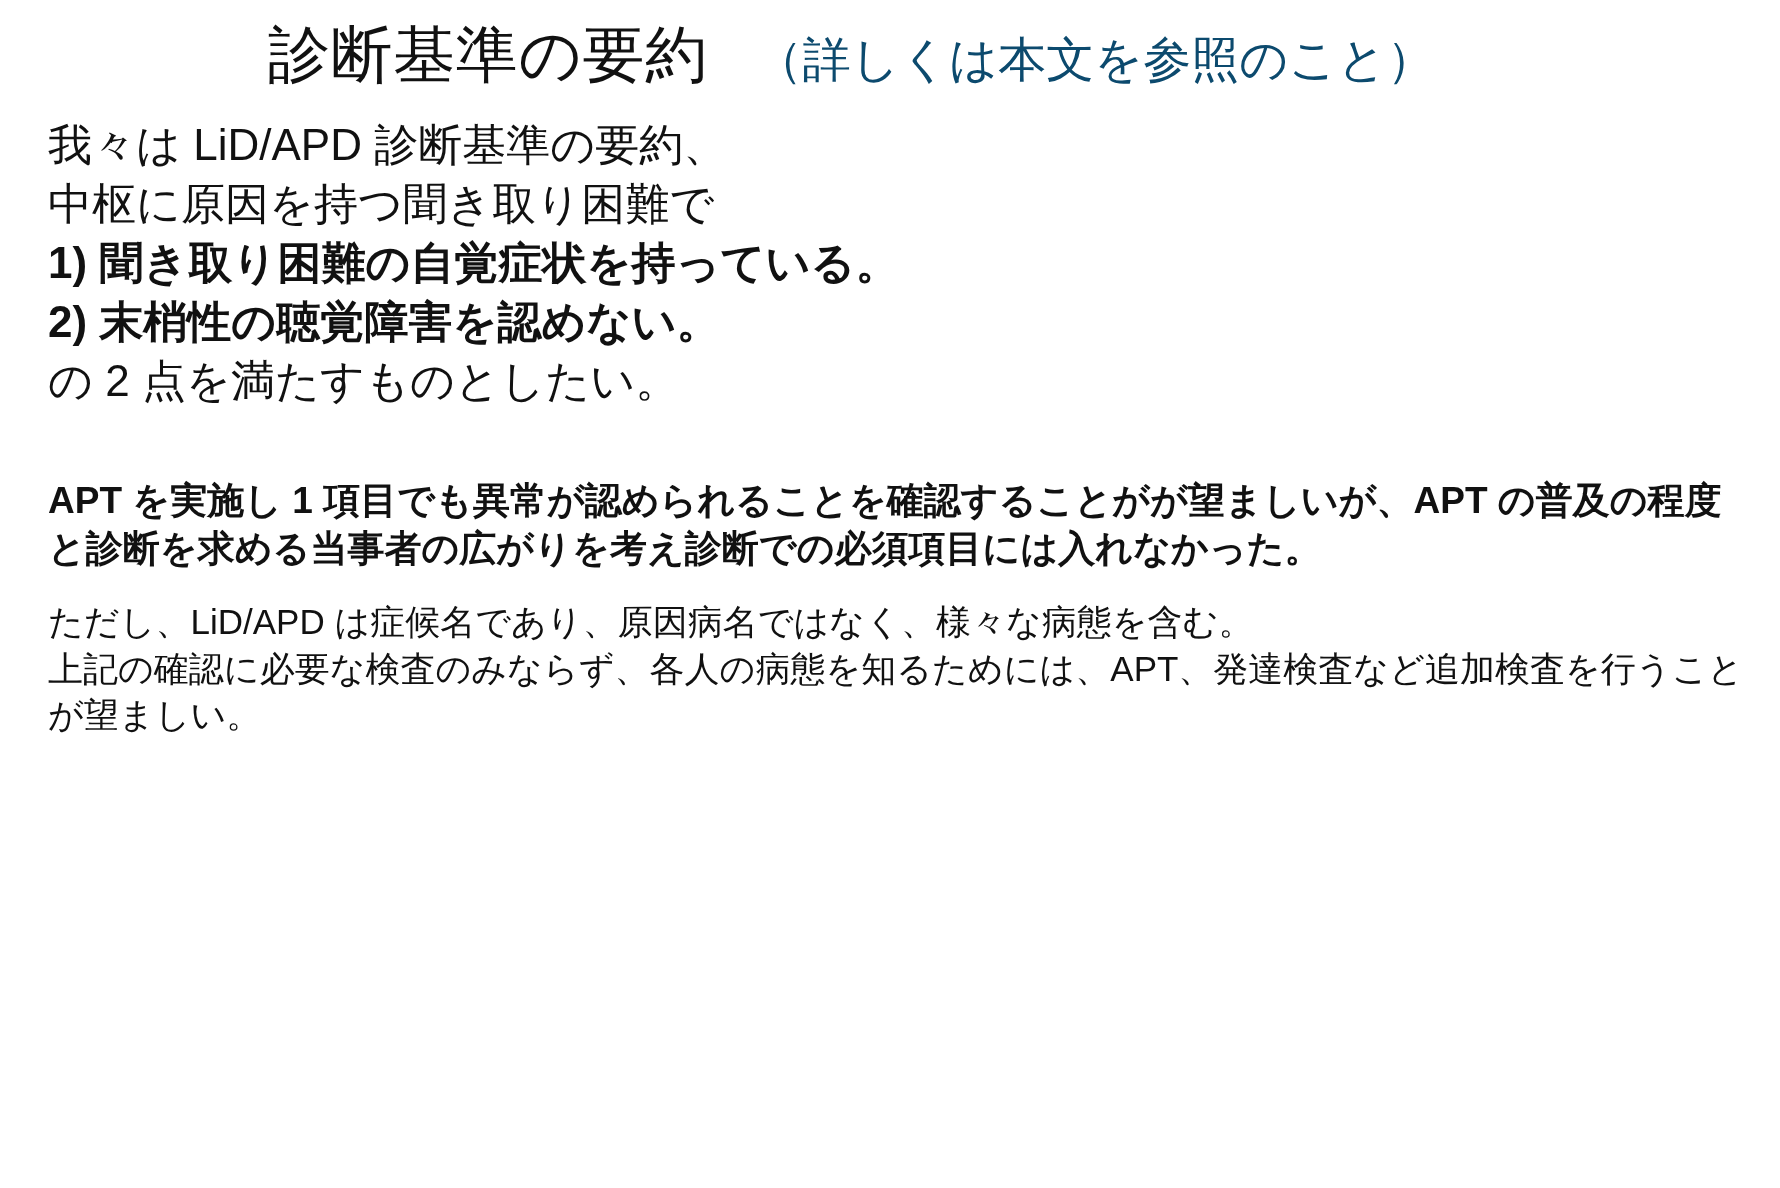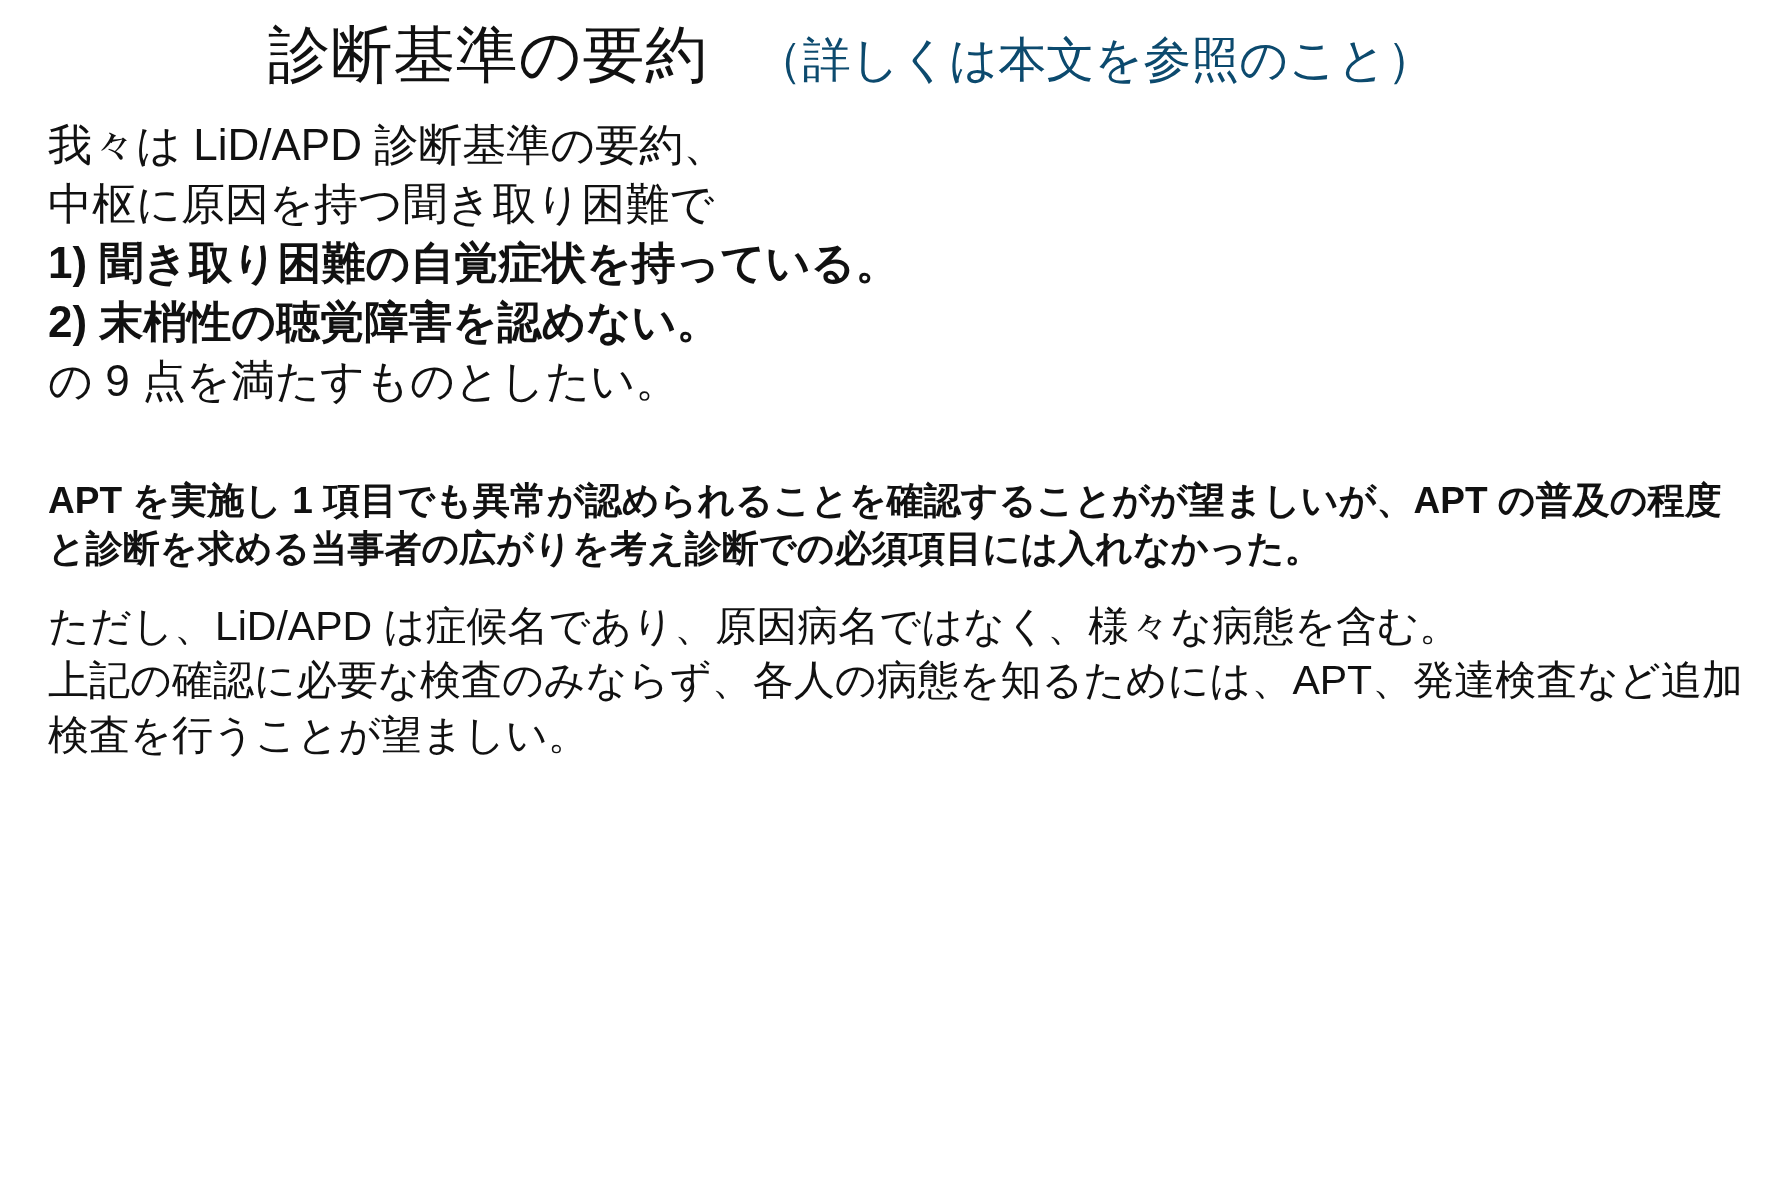--- a/index.html
+++ b/index.html
@@ -66,21 +66,21 @@
   .gap-lg { height: 26px; }
 
   .para {
     font-size: 37px;
     line-height: 1.30;
     font-weight: 700;
     color: #111111;
     width: 1690px;
   }
   .para-small {
-    font-size: 41px;
+    font-size: 35px;
     line-height: 1.33;
     font-weight: 400;
     color: #111111;
     width: 1700px;
   }
 </style>
 </head>
 <body>
 
 <div class="slide">
@@ -90,21 +90,21 @@
     <span class="title-sub">（詳しくは本文を参照のこと）</span>
   </div>
 
   <div class="body-block">
 
     <div>
       <div class="line">我々は LiD/APD 診断基準の要約、</div>
       <div class="line">中枢に原因を持つ聞き取り困難で</div>
       <div class="line bold">1) 聞き取り困難の自覚症状を持っている。</div>
       <div class="line bold">2) 末梢性の聴覚障害を認めない。</div>
-      <div class="line">の 9 点を満たすものとしたい。</div>
+      <div class="line">の 2 点を満たすものとしたい。</div>
     </div>
 
     <div class="gap-md"></div>
 
 
     <div class="gap-lg"></div>
 
     <div class="para">APT を実施し 1 項目でも異常が認められることを確認することがが望ましいが、APT の普及の程度と診断を求める当事者の広がりを考え診断での必須項目には入れなかった。</div>
 
     <div class="gap-lg"></div>

